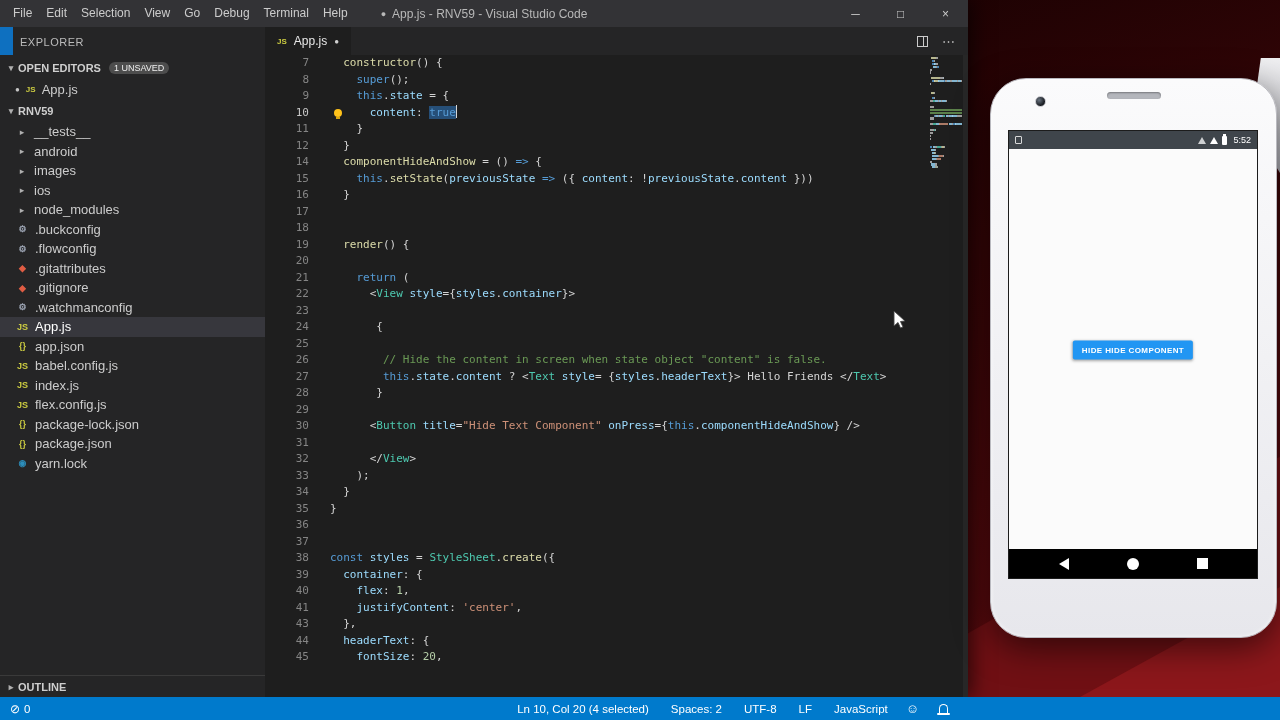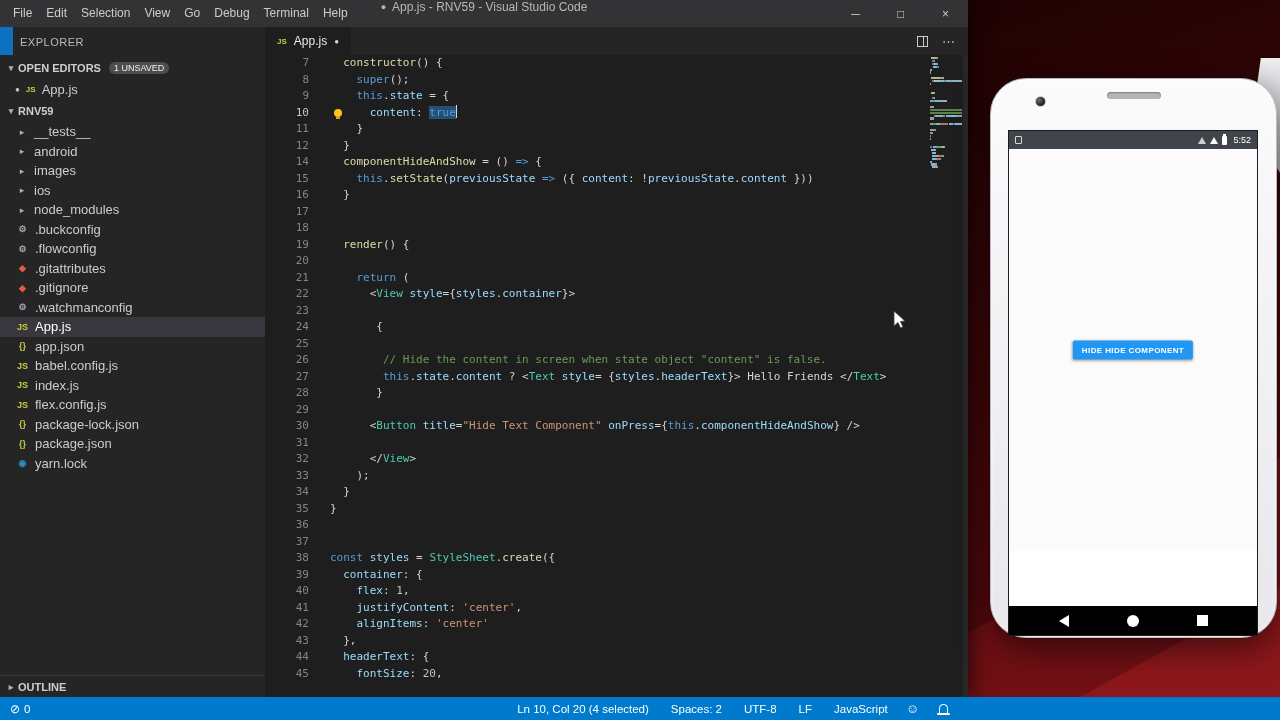--- a/index.html
+++ b/index.html
@@ -14,21 +14,21 @@
   .wp-facet2 { left:1080px; top:540px; width:200px; height:157px; background:#8c171b;
     clip-path:polygon(0 100%,100% 30%,100% 100%); }
   .wp-streak { left:1248px; top:58px; width:32px; height:115px;
     background:linear-gradient(180deg,#efeff1,#a9a9b0);
     clip-path:polygon(100% 0,100% 100%,10% 60%,40% 0); }
 
   
   .vscode { position:absolute; left:0; top:0; width:968px; height:697px; background:#1e1e1e;
     display:flex; flex-direction:column; box-shadow:4px 0 18px rgba(0,0,0,.6); }
 
-  .titlebar { height:27px; background:#333336; display:flex; align-items:flex-start; position:relative; flex:none; }
+  .titlebar { height:27px; background:#333336; display:flex; align-items:center; position:relative; flex:none; }
   .menus { display:flex; padding-left:6px; z-index:2; }
   .menu-item { padding:0 7px; font-size:12px; color:#cccccc; line-height:27px; }
   .wtitle { position:absolute; left:0; right:0; text-align:center; font-size:12px; color:#b8b8b8; pointer-events:none; }
   .wtitle .mdot { font-size:9px; margin-right:6px; vertical-align:1px; }
   .win-controls { margin-left:auto; display:flex; z-index:2; }
   .win-btn { width:45px; height:27px; display:flex; align-items:center; justify-content:center;
     color:#cccccc; font-size:12px; }
 
   .accent-frag { position:absolute; left:0; top:27px; width:13px; height:28px; background:#0e70c0; z-index:3; }
 
@@ -101,21 +101,21 @@
     background:#fff; border-radius:1px; }
 
   
   .phone { position:absolute; left:990px; top:78px; width:287px; height:560px;
     background:linear-gradient(180deg,#fbfbfc,#e7e7ec); border:1px solid #b9b9bf; border-radius:36px;
     box-shadow:0 10px 34px rgba(0,0,0,.55), inset 0 0 4px rgba(255,255,255,.7); z-index:5; }
   .camera { position:absolute; left:44px; top:17px; width:11px; height:11px; border-radius:50%;
     background:radial-gradient(circle at 35% 35%, #6a7480, #1a1d22 65%); border:1px solid #c2c2c8; }
   .speaker { position:absolute; left:50%; transform:translateX(-50%); top:13px; width:54px; height:7px;
     border-radius:4px; background:#b4b6bc; box-shadow:inset 0 1px 2px rgba(0,0,0,.35); }
-  .screen { position:absolute; left:17px; top:51px; width:250px; height:506px; background:#ffffff;
+  .screen { position:absolute; left:17px; top:51px; width:250px; height:449px; background:#ffffff;
     border:1px solid #1c1c1c; overflow:hidden; }
   .a-status { height:18px; background:#3f454b; display:flex; align-items:center; padding:0 6px; color:#fff; }
   .usb-ic { width:7px; height:8px; border:1px solid #e8e8e8; border-radius:1px; opacity:.9; }
   .a-right { margin-left:auto; display:flex; align-items:center; gap:4px; }
   .tri { width:0; height:0; border-left:4px solid transparent; border-right:4px solid transparent;
     border-bottom:7px solid #fff; }
   .tri.dim { opacity:.75; }
   .batt { width:5px; height:9px; background:#fff; border-radius:1px; position:relative; }
   .batt::before { content:''; position:absolute; left:1px; top:-2px; width:3px; height:2px; background:#fff; }
   .a-time { font-size:9px; margin-left:2px; }
@@ -328,21 +328,20 @@
             <div class="code-line"><span class="ln">32</span><span class="lt"><span class="tk-p">      &lt;/</span><span class="tk-t">View</span><span class="tk-p">&gt;</span></span></div>
             <div class="code-line"><span class="ln">33</span><span class="lt"><span class="tk-p">    );</span></span></div>
             <div class="code-line"><span class="ln">34</span><span class="lt"><span class="tk-p">  }</span></span></div>
             <div class="code-line"><span class="ln">35</span><span class="lt"><span class="tk-p">}</span></span></div>
             <div class="code-line"><span class="ln">36</span><span class="lt"></span></div>
             <div class="code-line"><span class="ln">37</span><span class="lt"></span></div>
             <div class="code-line"><span class="ln">38</span><span class="lt"><span class="tk-k">const</span><span class="tk-p"> </span><span class="tk-v">styles</span><span class="tk-p"> = </span><span class="tk-t">StyleSheet</span><span class="tk-p">.</span><span class="tk-f">create</span><span class="tk-p">({</span></span></div>
             <div class="code-line"><span class="ln">39</span><span class="lt"><span class="tk-p">  </span><span class="tk-v">container</span><span class="tk-p">: {</span></span></div>
             <div class="code-line"><span class="ln">40</span><span class="lt"><span class="tk-p">    </span><span class="tk-v">flex</span><span class="tk-p">: </span><span class="tk-n">1</span><span class="tk-p">,</span></span></div>
             <div class="code-line"><span class="ln">41</span><span class="lt"><span class="tk-p">    </span><span class="tk-v">justifyContent</span><span class="tk-p">: </span><span class="tk-s">'center'</span><span class="tk-p">,</span></span></div>
-            <div class="code-line"><span class="ln">42</span><span class="lt"><span class="tk-p">    </span><span class="tk-v">alignItems</span><span class="tk-p">: </span><span class="tk-s">'center'</span></span></div>
             <div class="code-line"><span class="ln">43</span><span class="lt"><span class="tk-p">  },</span></span></div>
             <div class="code-line"><span class="ln">44</span><span class="lt"><span class="tk-p">  </span><span class="tk-v">headerText</span><span class="tk-p">: {</span></span></div>
             <div class="code-line"><span class="ln">45</span><span class="lt"><span class="tk-p">    </span><span class="tk-v">fontSize</span><span class="tk-p">: </span><span class="tk-n">20</span><span class="tk-p">,</span></span></div>
           </div>
         <div class="minimap">
             <div class="mm-line">
               <span class="mm-seg" style="width: 0.9px;"></span>
               <span class="mm-seg" style="width: 4.95px; background: rgb(220, 220, 170);"></span>
               <span class="mm-seg" style="width: 1.8px; background: rgb(189, 189, 189);"></span>
             </div>

